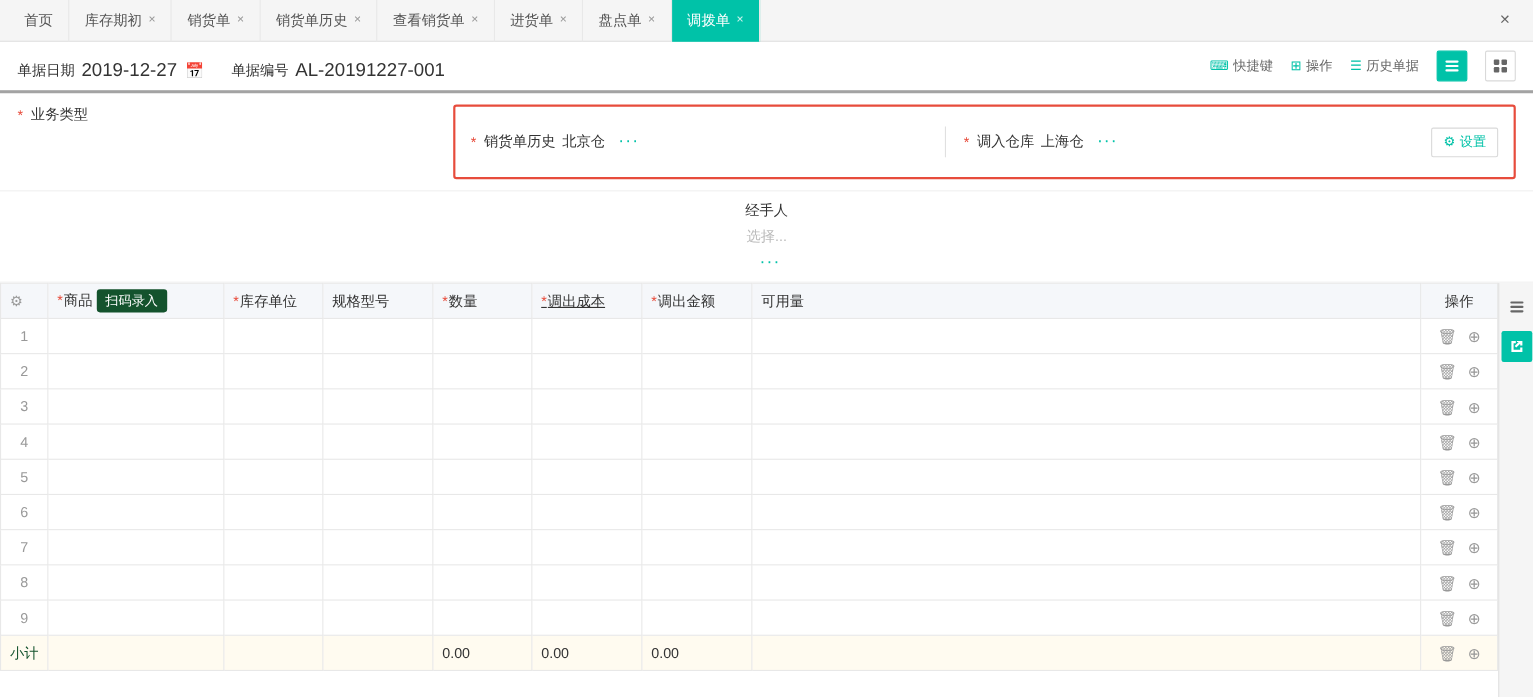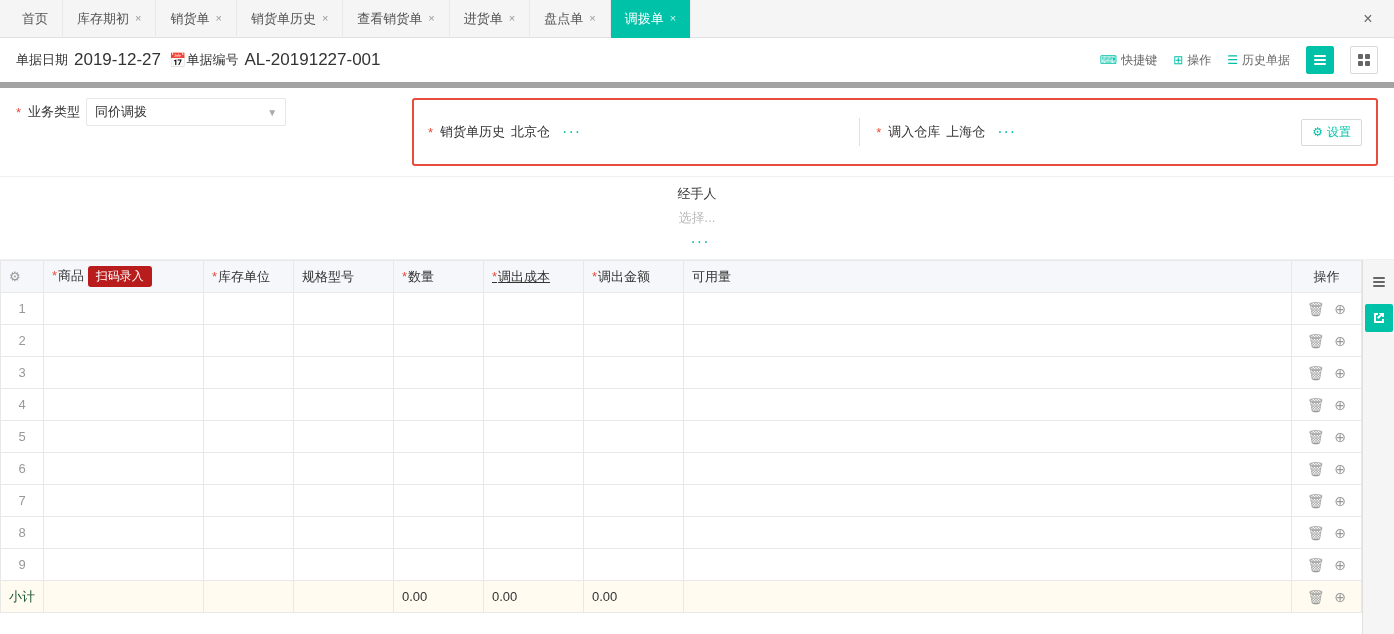--- a/index.html
+++ b/index.html
@@ -20,22 +20,22 @@
       margin-left: 6px; font-size: 11px; color: #999; cursor: pointer; line-height: 1;
     }
     .tab-item.active .tab-close { color: rgba(255,255,255,0.8); }
     .window-close {
       margin-left: auto; width: 36px; height: 36px; display: flex; align-items: center;
       justify-content: center; cursor: pointer; font-size: 16px; color: #666;
     }
 
     
     .toolbar {
-      display: flex; align-items: center; padding: 8px 16px; border-bottom: 6px solid #a3a3a3;
-      background: #fff; 
+      display: flex; align-items: flex-end; padding: 8px 16px; border-bottom: 3px solid #a3a3a3;
+      background: #fff; gap: 24px;
     }
     .field-group { display: flex; align-items: center; gap: 6px; }
     .field-label { color: #333; font-size: 13px; white-space: nowrap; }
     .field-value { color: #333; font-size: 17px; }
     .calendar-icon { color: #00c2a8; cursor: pointer; font-size: 14px; margin-left: 2px; }
     .toolbar-right {
       margin-left: auto; display: flex; align-items: center; gap: 16px;
     }
     .toolbar-action {
       display: flex; align-items: center; gap: 4px; color: #666; cursor: pointer; font-size: 12px;
@@ -87,21 +87,21 @@
 
     
     .table-wrapper { overflow: auto; flex: 1; }
     table { width: 100%; border-collapse: collapse; font-size: 13px; }
     thead tr { background: #f5f7fa; }
     th, td { border: 1px solid #e8e8e8; padding: 0 8px; height: 32px; text-align: left; white-space: nowrap; }
     th { color: #333; font-weight: normal; }
     td { color: #333; }
     .row-num { color: #999; text-align: center; width: 40px; }
     .scan-btn {
-      background: #b91c1c; color: #fff; border-radius: 3px; padding: 2px 8px;
+      background: #14532d; color: #fff; border-radius: 3px; padding: 2px 8px;
       font-size: 12px; cursor: pointer; display: inline-block;
     }
     .subtotal-row td { background: #fffbf0; font-weight: normal; }
     .subtotal-label { color: #14532d; }
     .gear-icon { color: #999; cursor: pointer; }
     .op-icon { color: #999; cursor: pointer; font-size: 14px; margin: 0 3px; }
     .col-op { text-align: center; width: 70px; }
 
     
     .right-sidebar {
@@ -198,24 +198,20 @@
         </svg>
       </div>
     </div>
   </div>
 
   <div class="form-section">
     <div class="form-left">
       <div class="form-field">
         <span class="required">*</span>
         <span class="field-label">业务类型</span>
-        <div class="form-input-fake" style="min-width:200px;">
-          <span>同价调拨</span>
-          <span class="arrow">▼</span>
-        </div>
       </div>
     </div>
 
     <div class="form-right">
       <div class="warehouse-field">
         <span class="required">*</span>
         <span class="field-label">销货单历史</span>
         <span class="warehouse-name">北京仓</span>
         <span class="dots-btn">···</span>
       </div>

